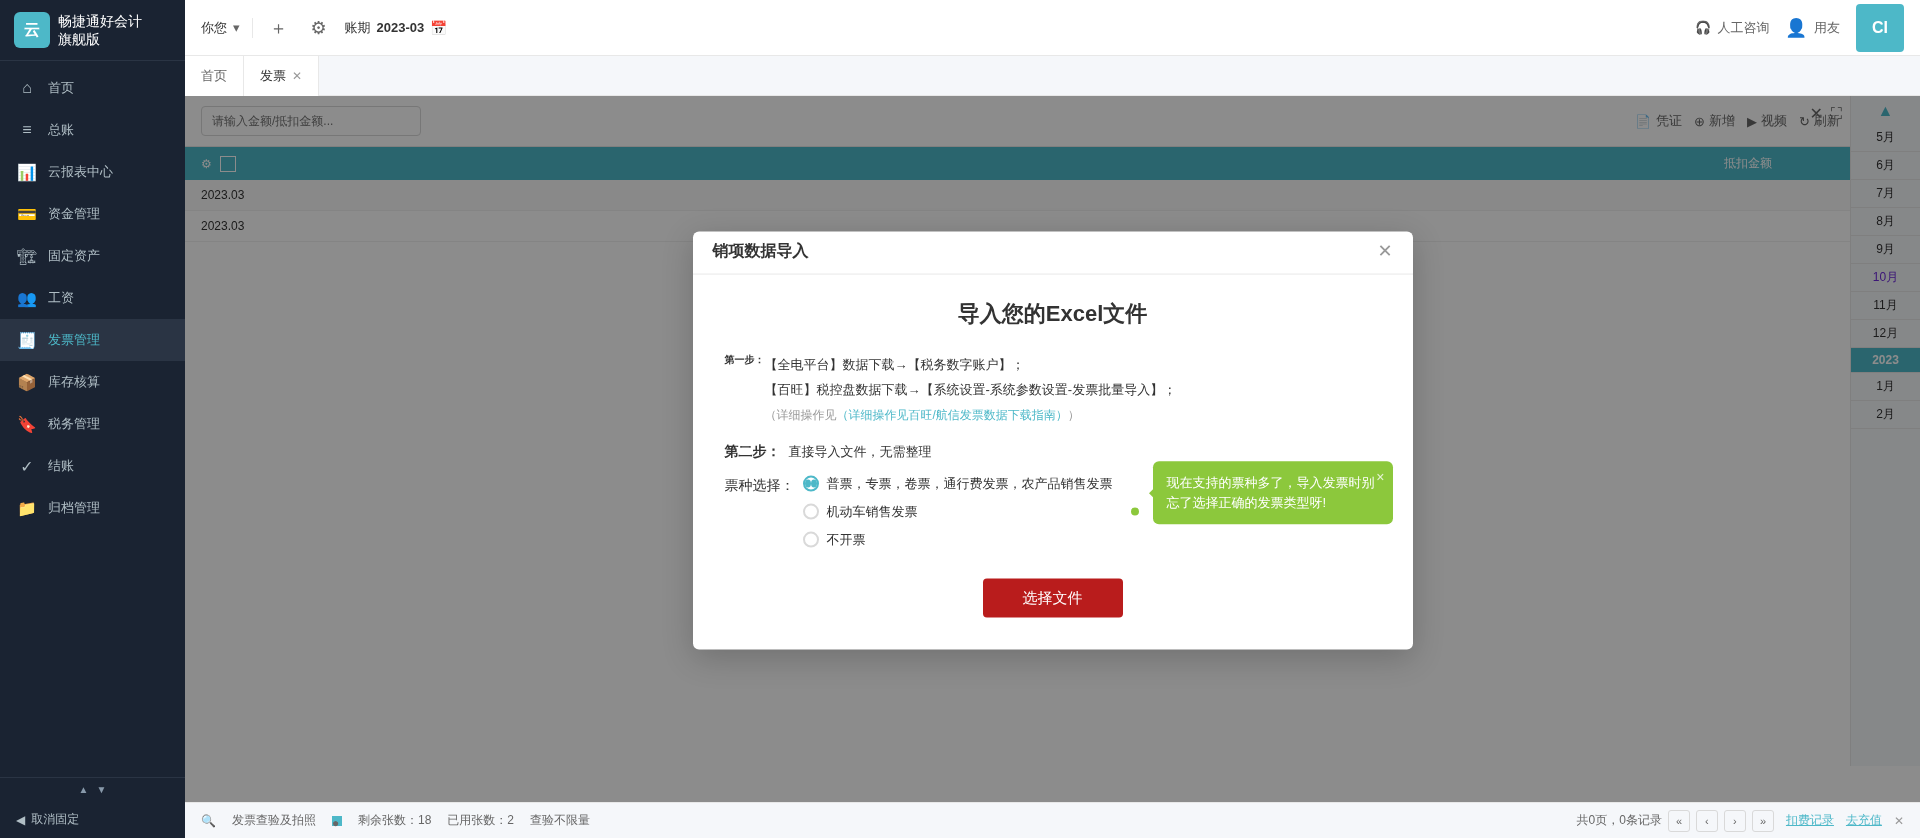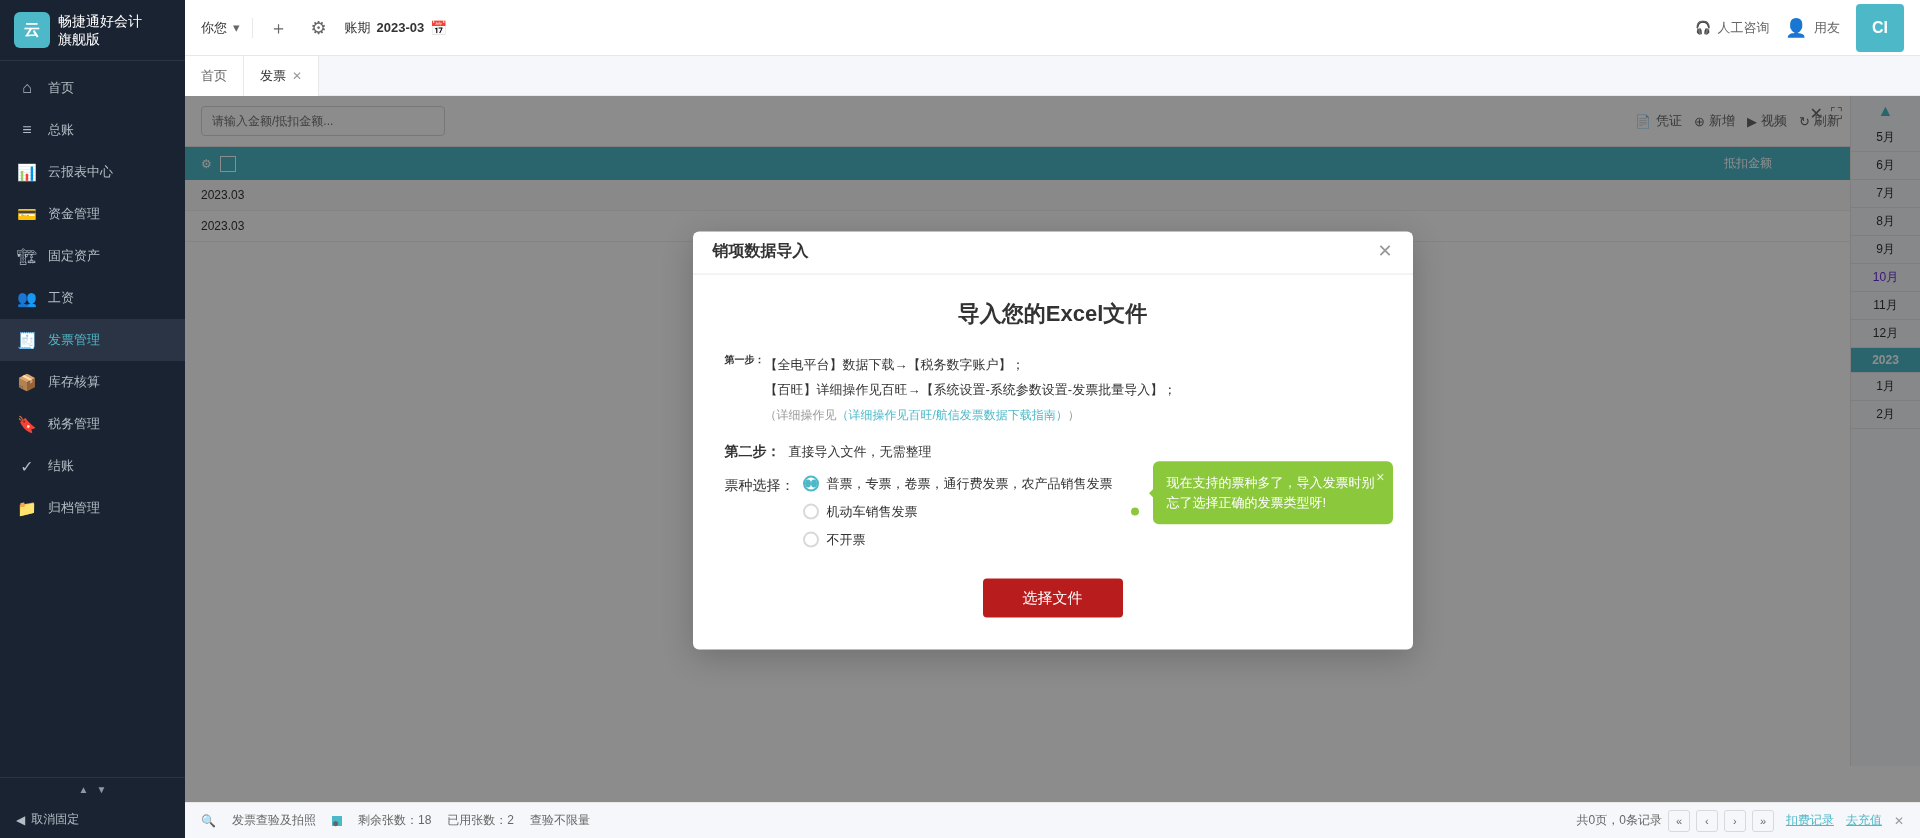--- a/index.html
+++ b/index.html
@@ -48,21 +48,21 @@
     
     .content-area { flex: 1; display: flex; overflow: hidden; position: relative; }
     .content-main { flex: 1; background: #fff; padding: 0; overflow: hidden; position: relative; }
 
     
     .invoice-header { display: flex; align-items: center; padding: 12px 16px; border-bottom: 1px solid #e8e8e8; gap: 20px; }
     .invoice-tab { padding: 6px 12px; font-size: 13px; color: #666; cursor: pointer; border-bottom: 2px solid transparent; }
     .invoice-tab.active { color: #4db8c8; border-bottom-color: #4db8c8; font-weight: 500; }
     .invoice-toolbar { display: flex; align-items: center; padding: 10px 16px; gap: 12px; border-bottom: 1px solid #e8e8e8; }
     .invoice-search { flex: 1; }
-    .invoice-search input { width: 244px; height: 30px; border: 1px solid #d9d9d9; border-radius: 4px; padding: 0 10px; font-size: 12px; color: #999; }
+    .invoice-search input { width: 220px; height: 30px; border: 1px solid #d9d9d9; border-radius: 4px; padding: 0 10px; font-size: 12px; color: #999; }
     .toolbar-actions { margin-left: auto; display: flex; align-items: center; gap: 12px; }
     .period-badge { background: #4db8c8; color: white; padding: 2px 8px; border-radius: 4px; font-size: 13px; cursor: pointer; }
 
     
     .invoice-table-header { display: flex; align-items: center; padding: 8px 16px; background: #4db8c8; color: white; font-size: 12px; gap: 8px; }
     .table-checkbox { width: 16px; height: 16px; border: 1px solid #fff; background: transparent; }
 
     
     .overlay { position: absolute; top: 0; left: 0; right: 0; bottom: 0; background: rgba(0,0,0,0.45); z-index: 100; }
 
@@ -268,21 +268,21 @@
             <span class="modal-close">✕</span>
           </div>
           <div class="modal-body">
             <div class="modal-main-title">导入您的Excel文件</div>
 
             <div class="step-row">
               <div style="display:flex;gap:0;">
                 <span style="font-size:10px;font-weight:bold;color:#333;white-space:nowrap;">第一步：</span>
                 <div>
                   <div style="font-size:13px;color:#333;line-height:1.9;">【全电平台】数据下载→【税务数字账户】；</div>
-                  <div style="font-size:13px;color:#333;line-height:1.9;">【百旺】详细操作见百旺→【系统设置-系统参数设置-发票批量导入】；</div>
+                  <div style="font-size:13px;color:#333;line-height:1.9;">【百旺】税控盘数据下载→【系统设置-系统参数设置-发票批量导入】；</div>
                   <div style="font-size:12px;color:#999;line-height:1.9;margin-top:2px;">
                     <span>（详细操作见</span><a href="#" class="step-link">（详细操作见百旺/航信发票数据下载指南）</a>）
                   </div>
                 </div>
               </div>
             </div>
 
             <div style="display:flex;align-items:center;gap:8px;margin-bottom:14px;">
               <span style="font-size:14px;font-weight:bold;color:#333;white-space:nowrap;">第二步：</span>
               <span style="font-size:13px;color:#333;">直接导入文件，无需整理</span>

